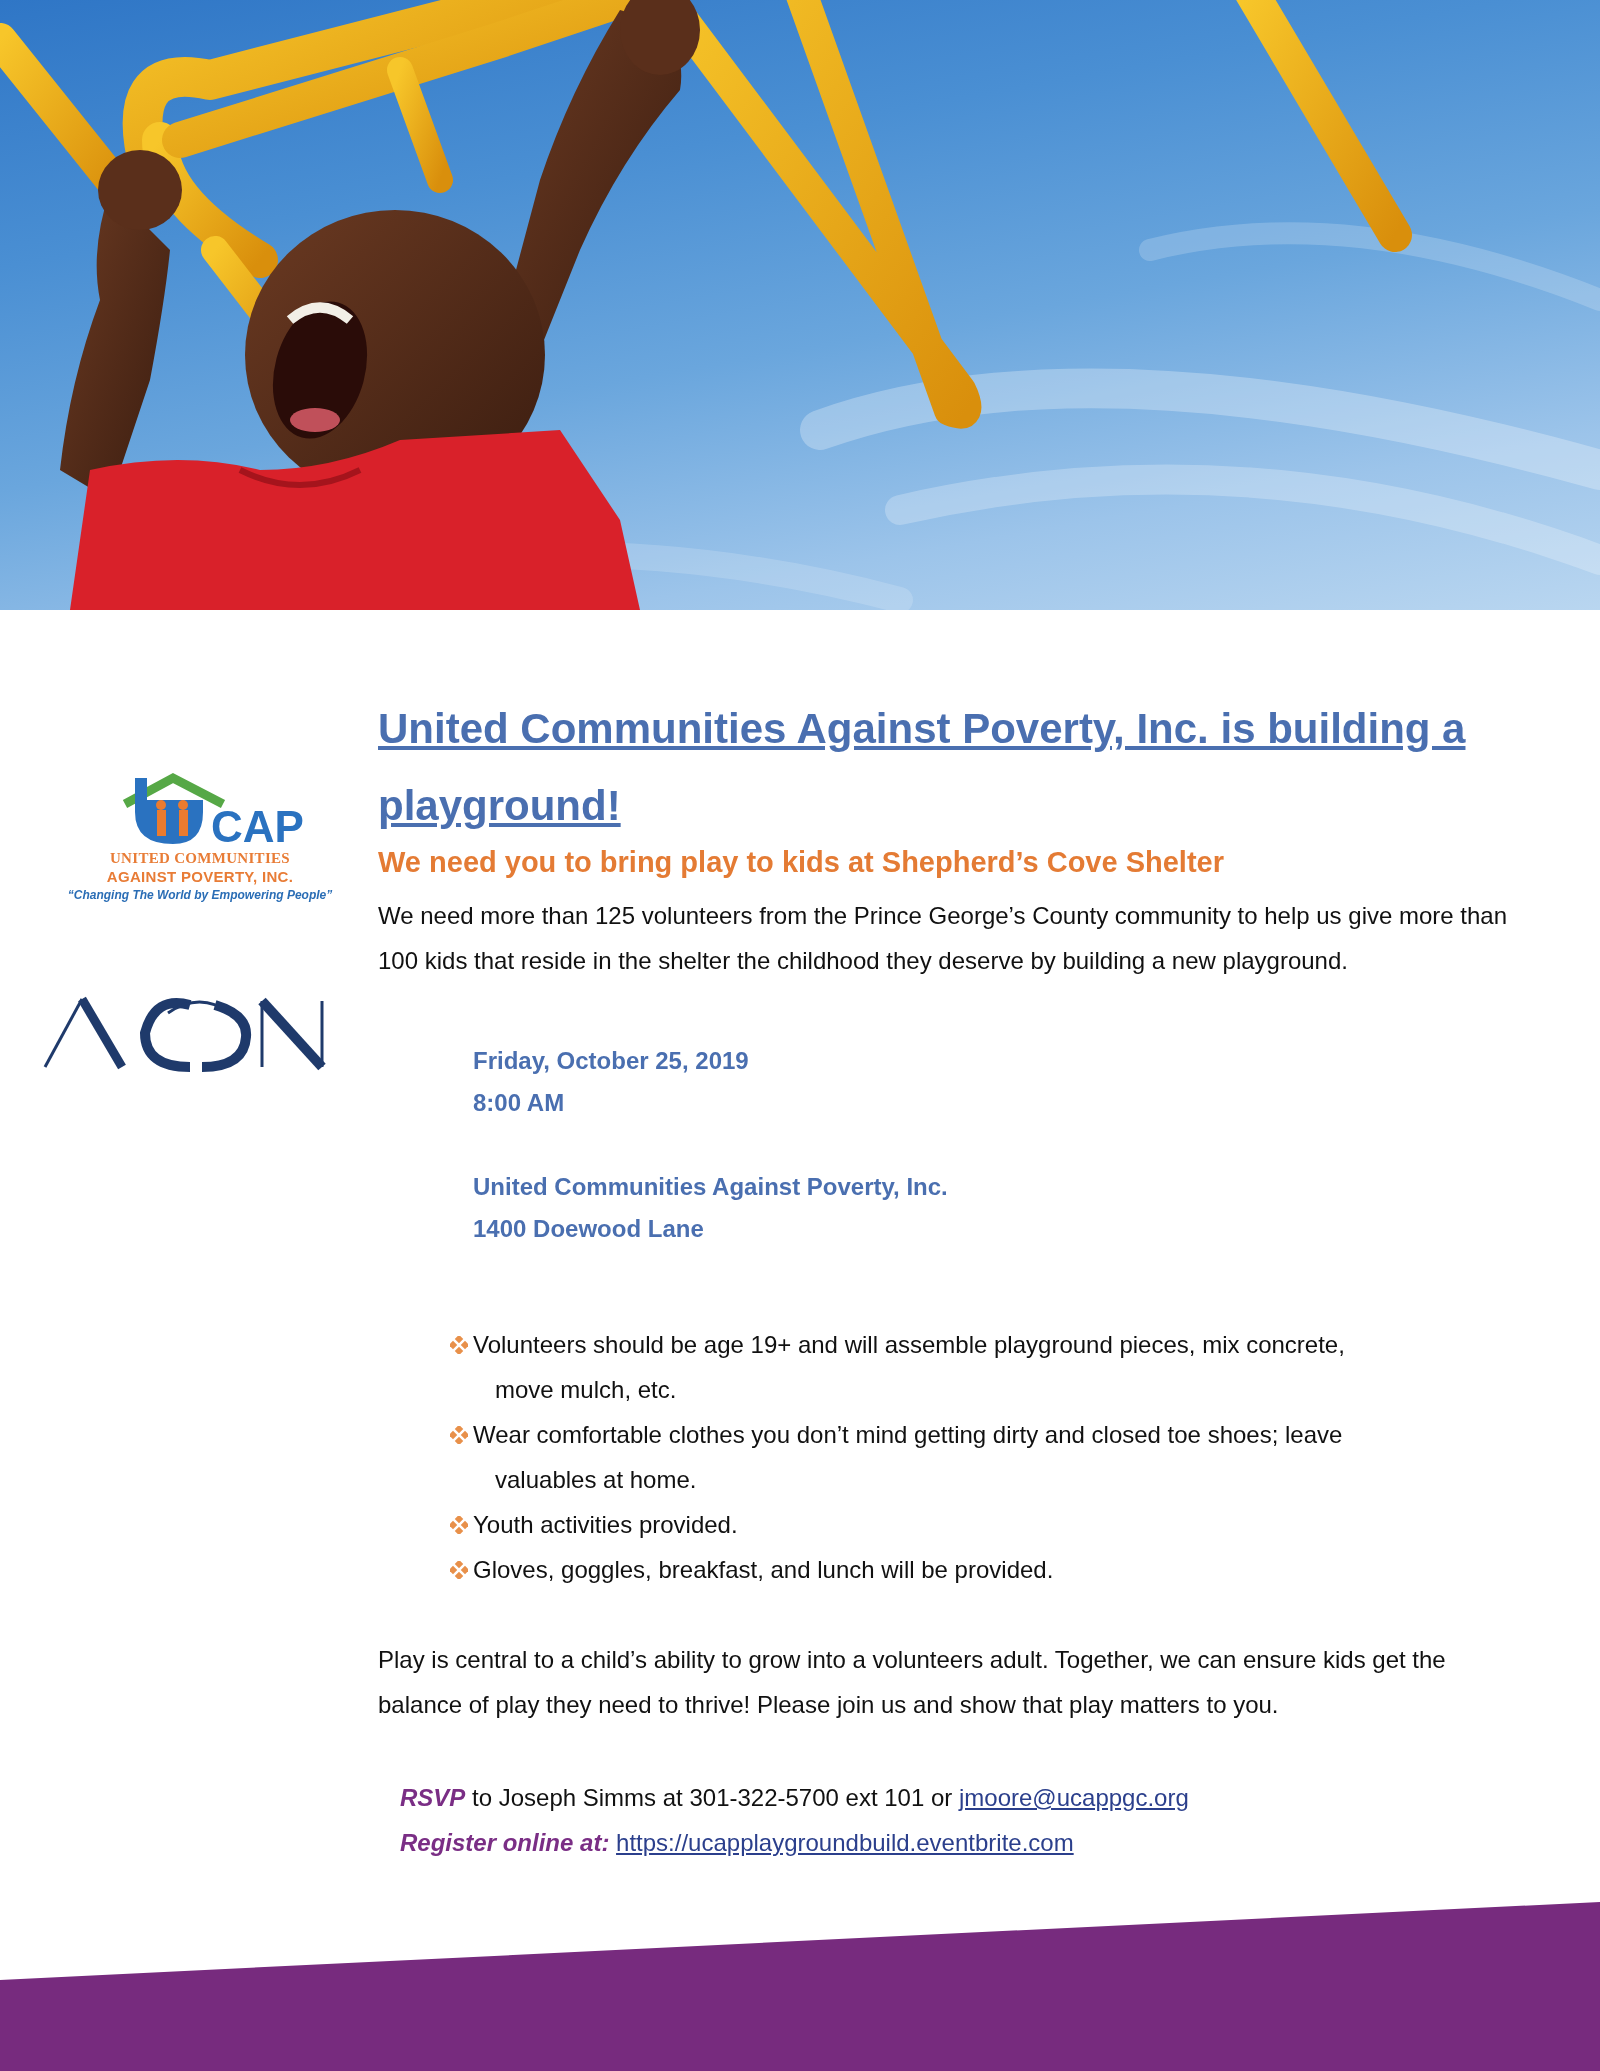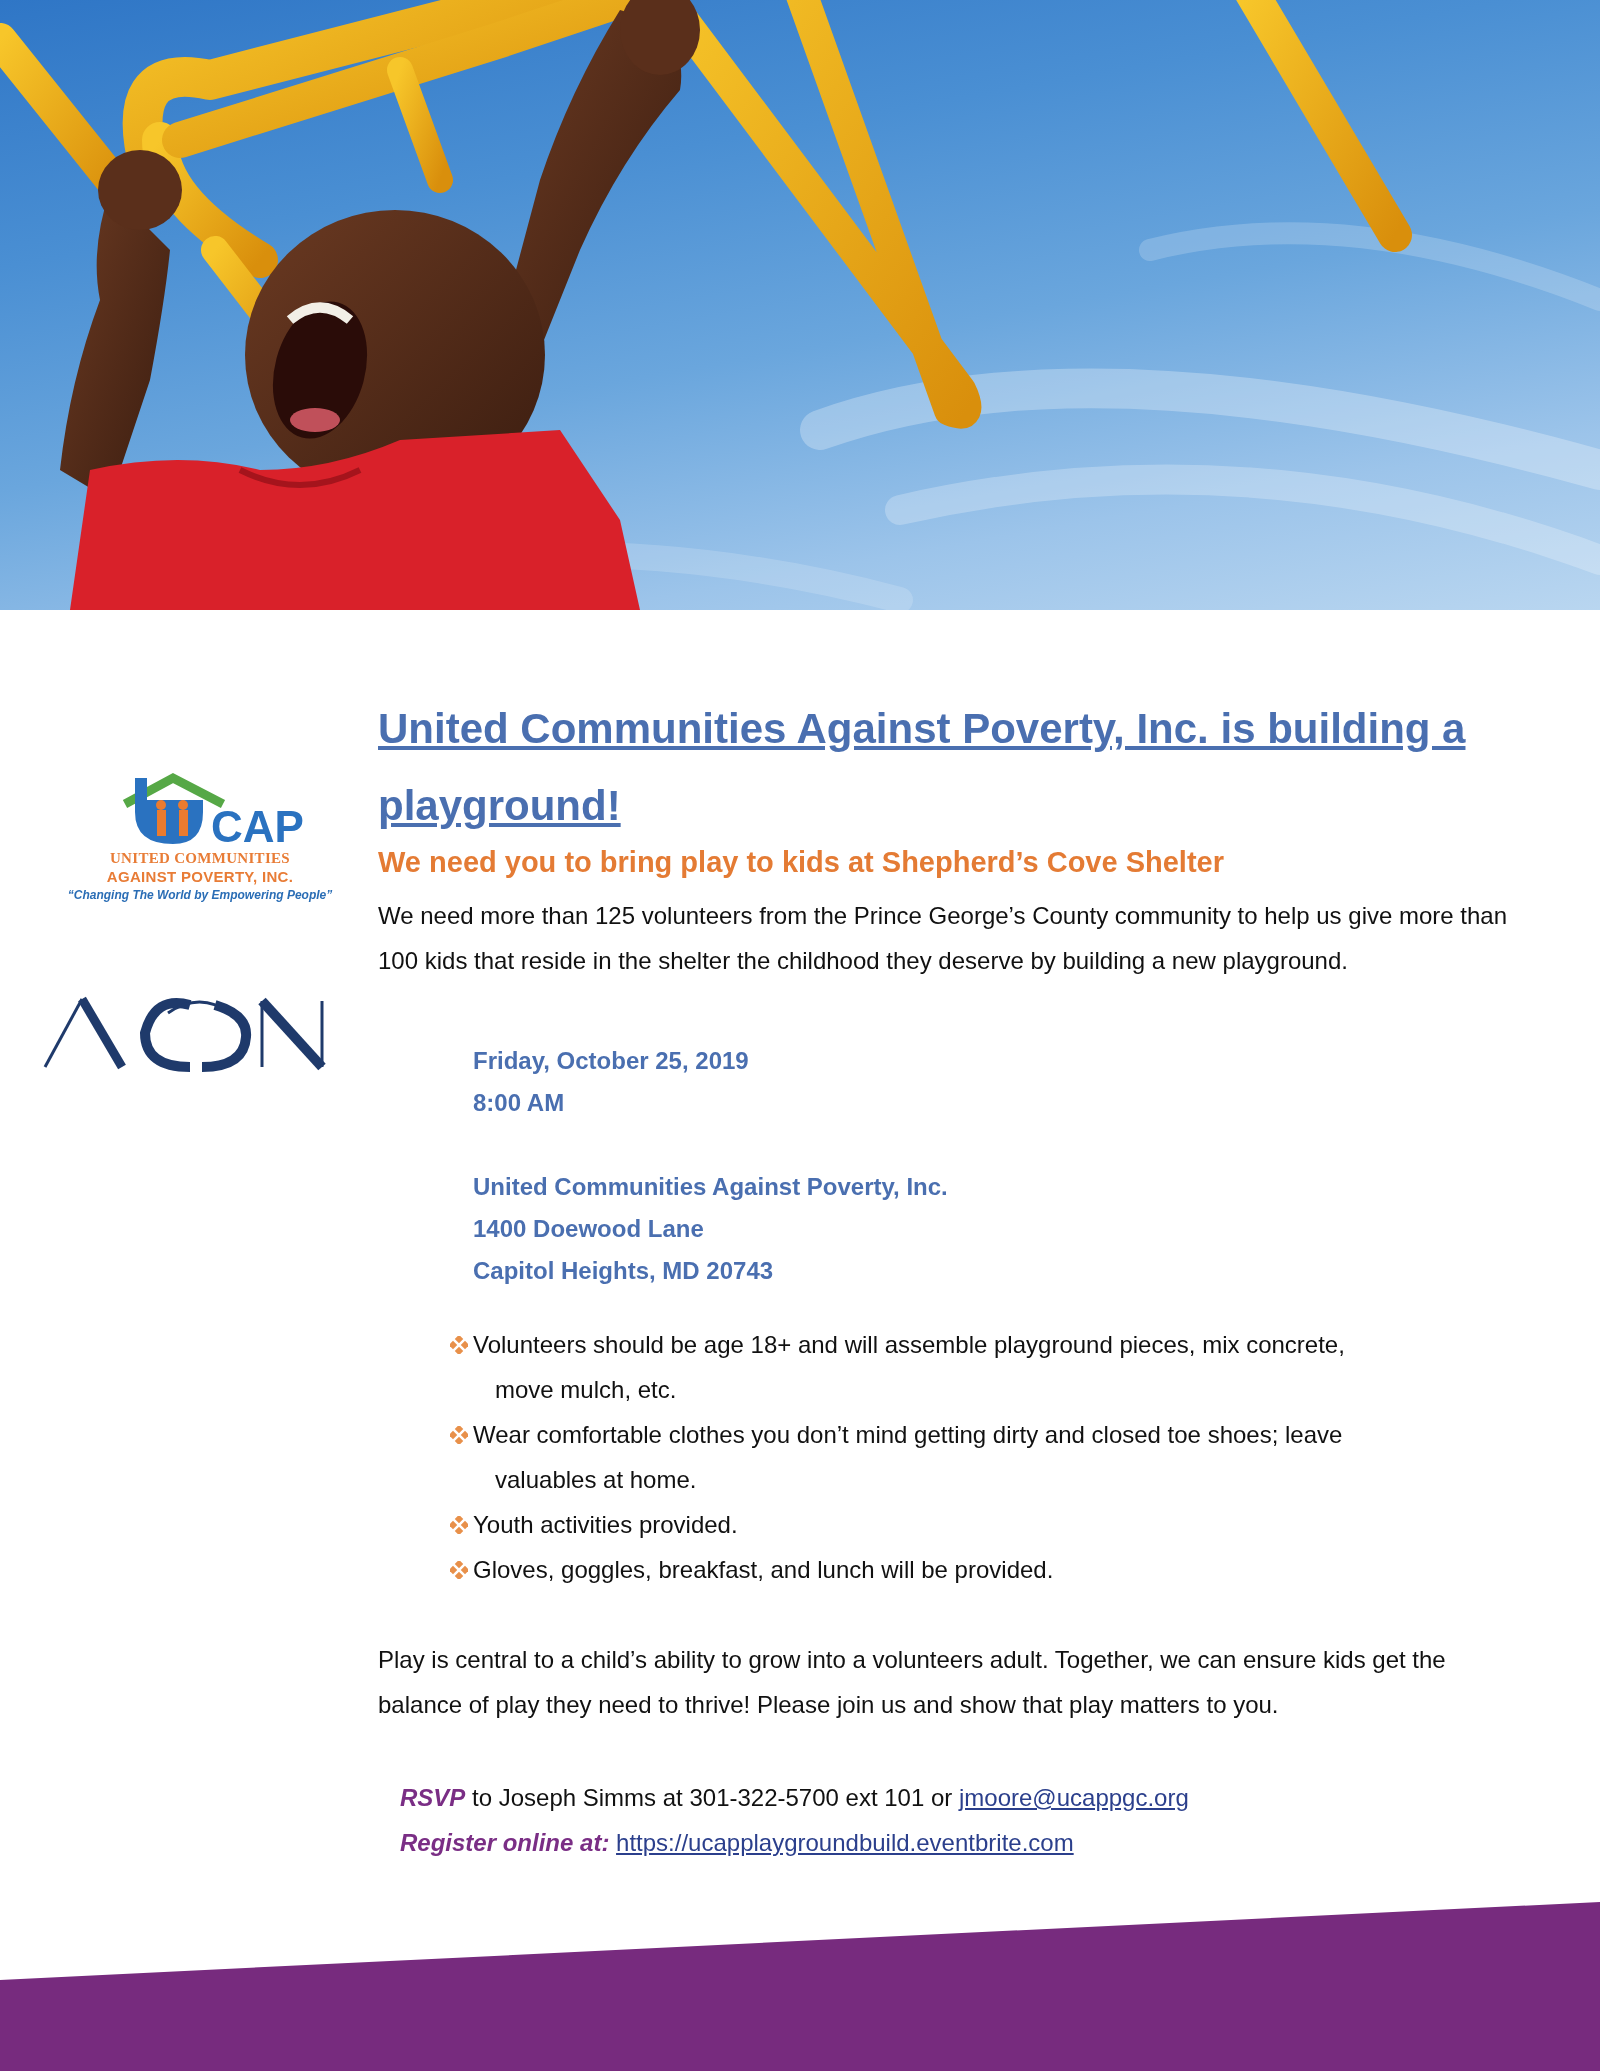--- a/index.html
+++ b/index.html
@@ -170,32 +170,31 @@
   <h1 class="headline">United Communities Against Poverty, Inc. is building a playground!</h1>
   <h2 class="subhead">We need you to bring play to kids at Shepherd’s Cove Shelter</h2>
   <p class="intro">We need more than 125 volunteers from the Prince George’s County community to help us give more than 100 kids that reside in the shelter the childhood they deserve by building a new playground.</p>
 
   <div class="event">
     <div>Friday, October 25, 2019</div>
     <div>8:00 AM</div>
     <div class="gap"></div>
     <div>United Communities Against Poverty, Inc.</div>
     <div>1400 Doewood Lane</div>
-    <div>Capitol Heights, MD 20743</div>
   </div>
 
   <ul class="bullets">
     <li>
       <svg class="diamond" viewBox="0 0 18 18">
         <rect x="6" y="0" width="6" height="6" transform="rotate(45 9 3)" fill="#e8904a"></rect>
         <rect x="0" y="6" width="6" height="6" transform="rotate(45 3 9)" fill="#e8904a"></rect>
         <rect x="12" y="6" width="6" height="6" transform="rotate(45 15 9)" fill="#e8904a"></rect>
         <rect x="6" y="12" width="6" height="6" transform="rotate(45 9 15)" fill="#e8904a"></rect>
       </svg>
-      <span>Volunteers should be age 18+ and will assemble playground pieces, mix concrete,</span>
+      <span>Volunteers should be age 19+ and will assemble playground pieces, mix concrete,</span>
       <span class="cont">move mulch, etc.</span>
     </li>
     <li>
       <svg class="diamond" viewBox="0 0 18 18">
         <rect x="6" y="0" width="6" height="6" transform="rotate(45 9 3)" fill="#e8904a"></rect>
         <rect x="0" y="6" width="6" height="6" transform="rotate(45 3 9)" fill="#e8904a"></rect>
         <rect x="12" y="6" width="6" height="6" transform="rotate(45 15 9)" fill="#e8904a"></rect>
         <rect x="6" y="12" width="6" height="6" transform="rotate(45 9 15)" fill="#e8904a"></rect>
       </svg>
       <span>Wear comfortable clothes you don’t mind getting dirty and closed toe shoes; leave</span>

